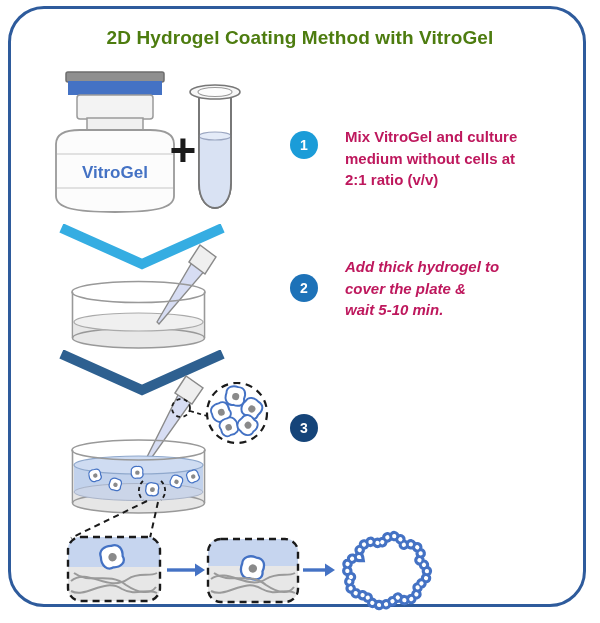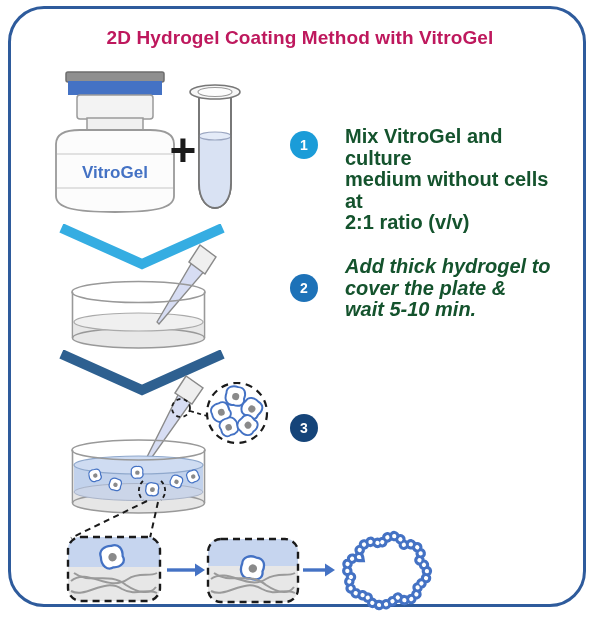--- a/index.html
+++ b/index.html
@@ -6,38 +6,38 @@
   #canvas{
     position:relative;width:600px;height:623px;background:#fff;
     font-family:"Liberation Sans", sans-serif;overflow:hidden;
   }
   .frame{
     position:absolute;left:8px;top:6px;width:578px;height:601px;
     border:3px solid #2E5B9C;border-radius:36px;box-sizing:border-box;
   }
   .title{
     position:absolute;top:27px;left:0;right:0;text-align:center;
-    font-size:19px;font-weight:700;color:#be185d;letter-spacing:0.1px;
+    font-size:19px;font-weight:700;color:#4d7c0f;letter-spacing:0.1px;
   }
   .abs{position:absolute;}
   .plus{
     position:absolute;left:164px;top:124px;width:38px;height:52px;
     font-size:46px;font-weight:800;color:#1a1a1a;text-align:center;line-height:52px;
   }
   .badge{
     position:absolute;left:290px;width:28px;height:28px;border-radius:50%;
     color:#fff;font-size:14px;font-weight:700;display:flex;align-items:center;
     justify-content:center;z-index:5;
   }
   .badge1{top:131px;background:#1B9CD8;}
   .badge2{top:274px;background:#1D72B8;}
   .badge3{top:414px;background:#154479;}
   .step-text{
-    position:absolute;left:345px;width:225px;font-size:20px;font-weight:700;
-    line-height:21.5px;color:#14532d;white-space:pre-line;z-index:5;
+    position:absolute;left:345px;width:225px;font-size:15px;font-weight:700;
+    line-height:21.5px;color:#be185d;white-space:pre-line;z-index:5;
   }
   .step1-text{top:126px;}
   .step2-text{top:256px;font-style:italic;}
   .step3-text{top:408px;}
   svg{display:block;pointer-events:none;}
 </style>
 </head>
 <body>
 
 <div id="canvas">

